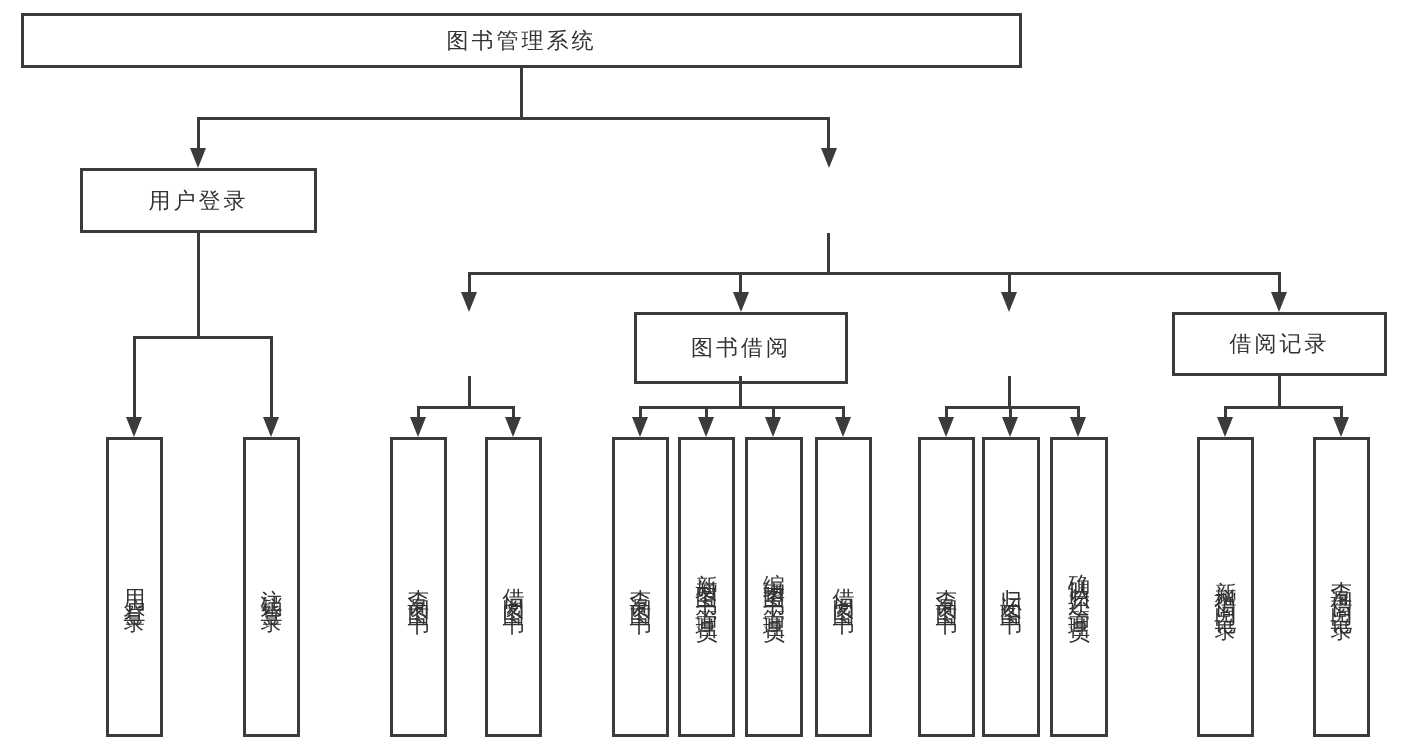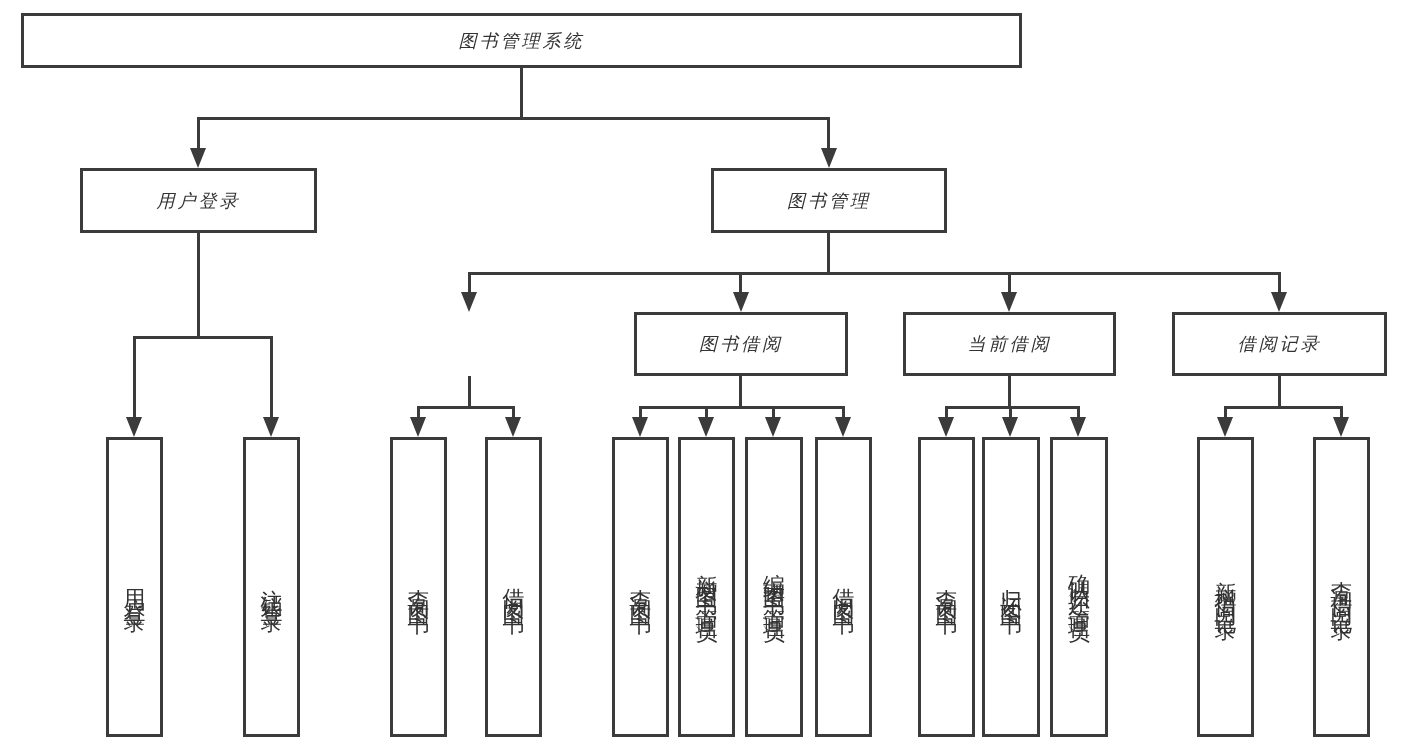--- a/index.html
+++ b/index.html
@@ -4,21 +4,21 @@
 <style>
   html,body{margin:0;padding:0;background:#ffffff;}
   .canvas{
     position:relative;width:1405px;height:747px;background:#ffffff;overflow:hidden;
     font-family:"Liberation Sans", sans-serif;color:#333333;
   }
   .box{
     position:absolute;background:#ffffff;border:3px solid #3b3b3b;box-sizing:border-box;
     display:flex;align-items:center;justify-content:center;
   }
-  .box.h span{font-size:18px;letter-spacing:3px;color:#333333;white-space:nowrap;font-style:italic;}
+  .box.h span{font-size:22px;letter-spacing:3px;color:#333333;white-space:nowrap;}
   .box.v span{
     writing-mode:vertical-rl;text-orientation:mixed;
     font-size:22px;letter-spacing:8px;color:#333333;line-height:1;
   }
   .box.v.long span{letter-spacing:7px;}
   .ln{position:absolute;background:#3b3b3b;}
   .arw{
     position:absolute;width:0;height:0;
     border-left:8px solid transparent;border-right:8px solid transparent;
     border-top:20px solid #3b3b3b;
@@ -40,47 +40,41 @@
   <div class="ln" style="left:520px;top:68px;width:3px;height:52px"></div>
   <div class="ln" style="left:197px;top:117px;width:633px;height:3px"></div>
   <div class="ln" style="left:197px;top:117px;width:3px;height:33px"></div>
   <div class="ln" style="left:827px;top:117px;width:3px;height:33px"></div>
   <div class="arw" style="left:190px;top:148px"></div>
   <div class="arw" style="left:821px;top:148px"></div>
 
   <div class="box h" style="left:80px;top:168px;width:237px;height:65px">
     <span>用户登录</span>
   </div>
-  <div class="box h" style="left:711px;top:168px;width:236px;height:65px">
-    <span>图书管理</span>
-  </div>
 
   <div class="ln" style="left:197px;top:233px;width:3px;height:106px"></div>
   <div class="ln" style="left:133px;top:336px;width:140px;height:3px"></div>
   <div class="ln" style="left:133px;top:336px;width:3px;height:83px"></div>
   <div class="ln" style="left:270px;top:336px;width:3px;height:83px"></div>
   <div class="arw" style="left:126px;top:417px"></div>
   <div class="arw" style="left:263px;top:417px"></div>
 
   <div class="ln" style="left:827px;top:233px;width:3px;height:42px"></div>
   <div class="ln" style="left:468px;top:272px;width:813px;height:3px"></div>
   <div class="ln" style="left:468px;top:272px;width:3px;height:22px"></div>
   <div class="ln" style="left:739px;top:272px;width:3px;height:22px"></div>
   <div class="ln" style="left:1008px;top:272px;width:3px;height:22px"></div>
   <div class="ln" style="left:1278px;top:272px;width:3px;height:22px"></div>
   <div class="arw" style="left:461px;top:292px"></div>
   <div class="arw" style="left:733px;top:292px"></div>
   <div class="arw" style="left:1001px;top:292px"></div>
   <div class="arw" style="left:1271px;top:292px"></div>
 
-  <div class="box h" style="left:634px;top:312px;width:214px;height:64px">
+  <div class="box h" style="left:634px;top:312px;width:214px;height:72px">
     <span>图书借阅</span>
-  </div>
-  <div class="box h" style="left:903px;top:312px;width:213px;height:64px">
-    <span>当前借阅</span>
   </div>
   <div class="box h" style="left:1172px;top:312px;width:215px;height:64px">
     <span>借阅记录</span>
   </div>
 
   <div class="ln" style="left:468px;top:376px;width:3px;height:33px"></div>
   <div class="ln" style="left:417px;top:406px;width:98px;height:3px"></div>
   <div class="ln" style="left:417px;top:406px;width:3px;height:13px"></div>
   <div class="ln" style="left:512px;top:406px;width:3px;height:13px"></div>
   <div class="arw" style="left:410px;top:417px"></div>

